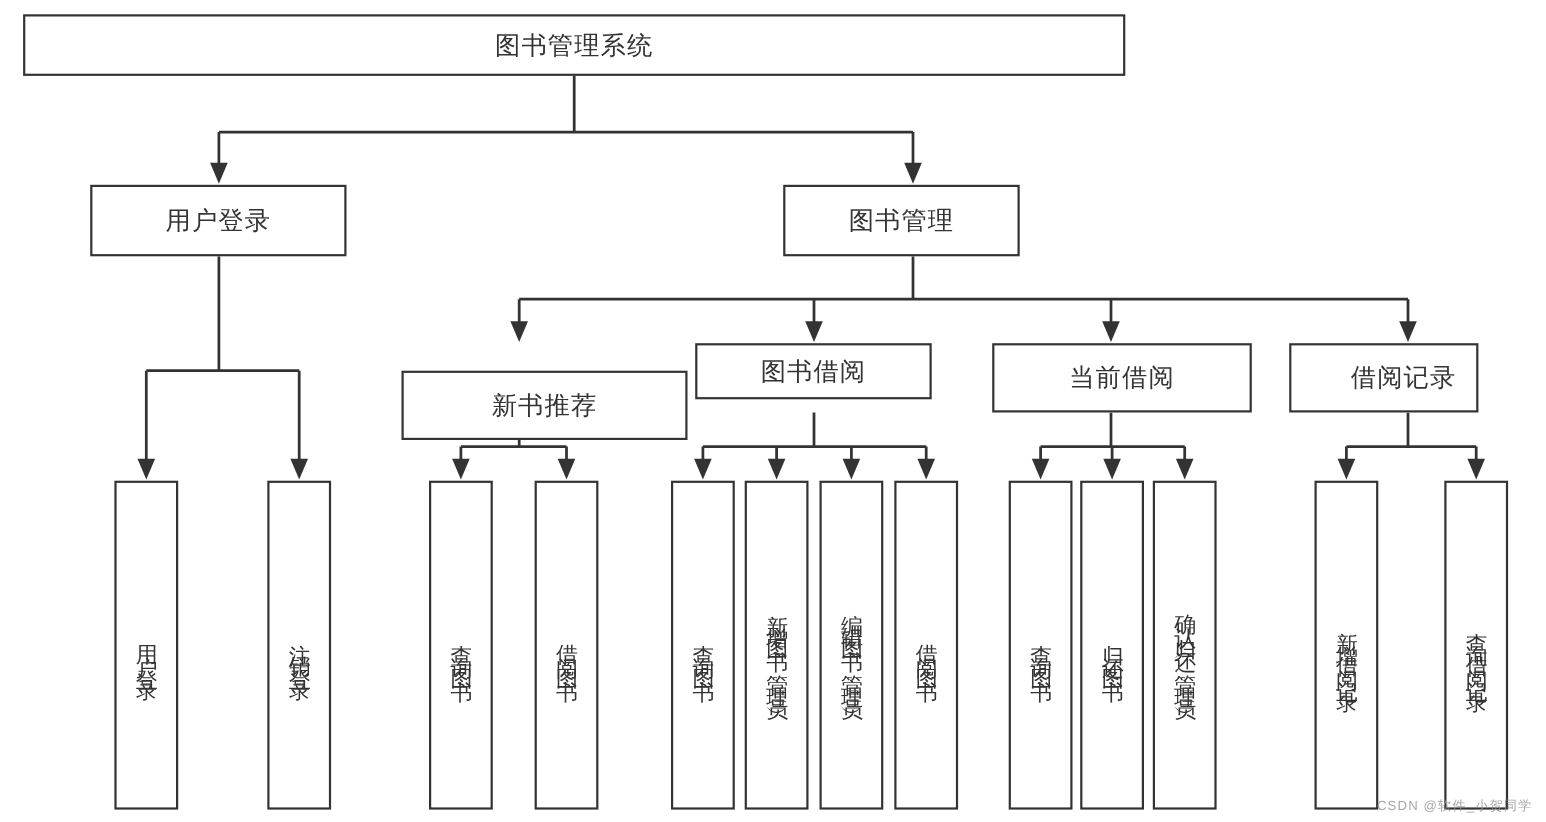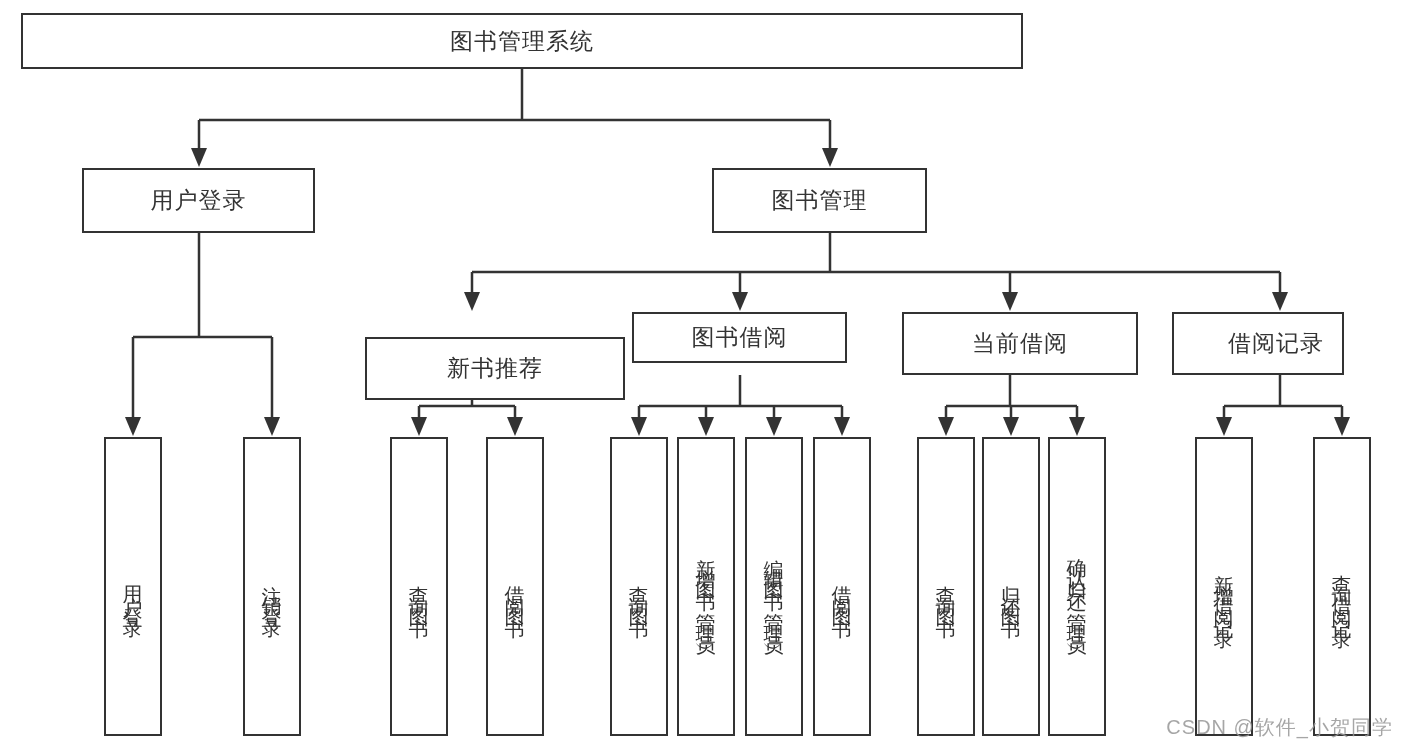--- a/index.html
+++ b/index.html
@@ -41,21 +41,21 @@
     font-size: 20px;
     letter-spacing: 11px;
     line-height: 1;
     margin-bottom: -11px;
     white-space: normal;
   }
   .watermark {
     position: absolute;
     right: 12px;
     bottom: 6px;
-    font-size: 20px;
+    font-size: 12px;
     letter-spacing: 1px;
     color: rgba(150, 150, 150, 0.85);
     z-index: 5;
     white-space: nowrap;
   }
 </style>
 </head>
 <body>
 
 <div class="page">

